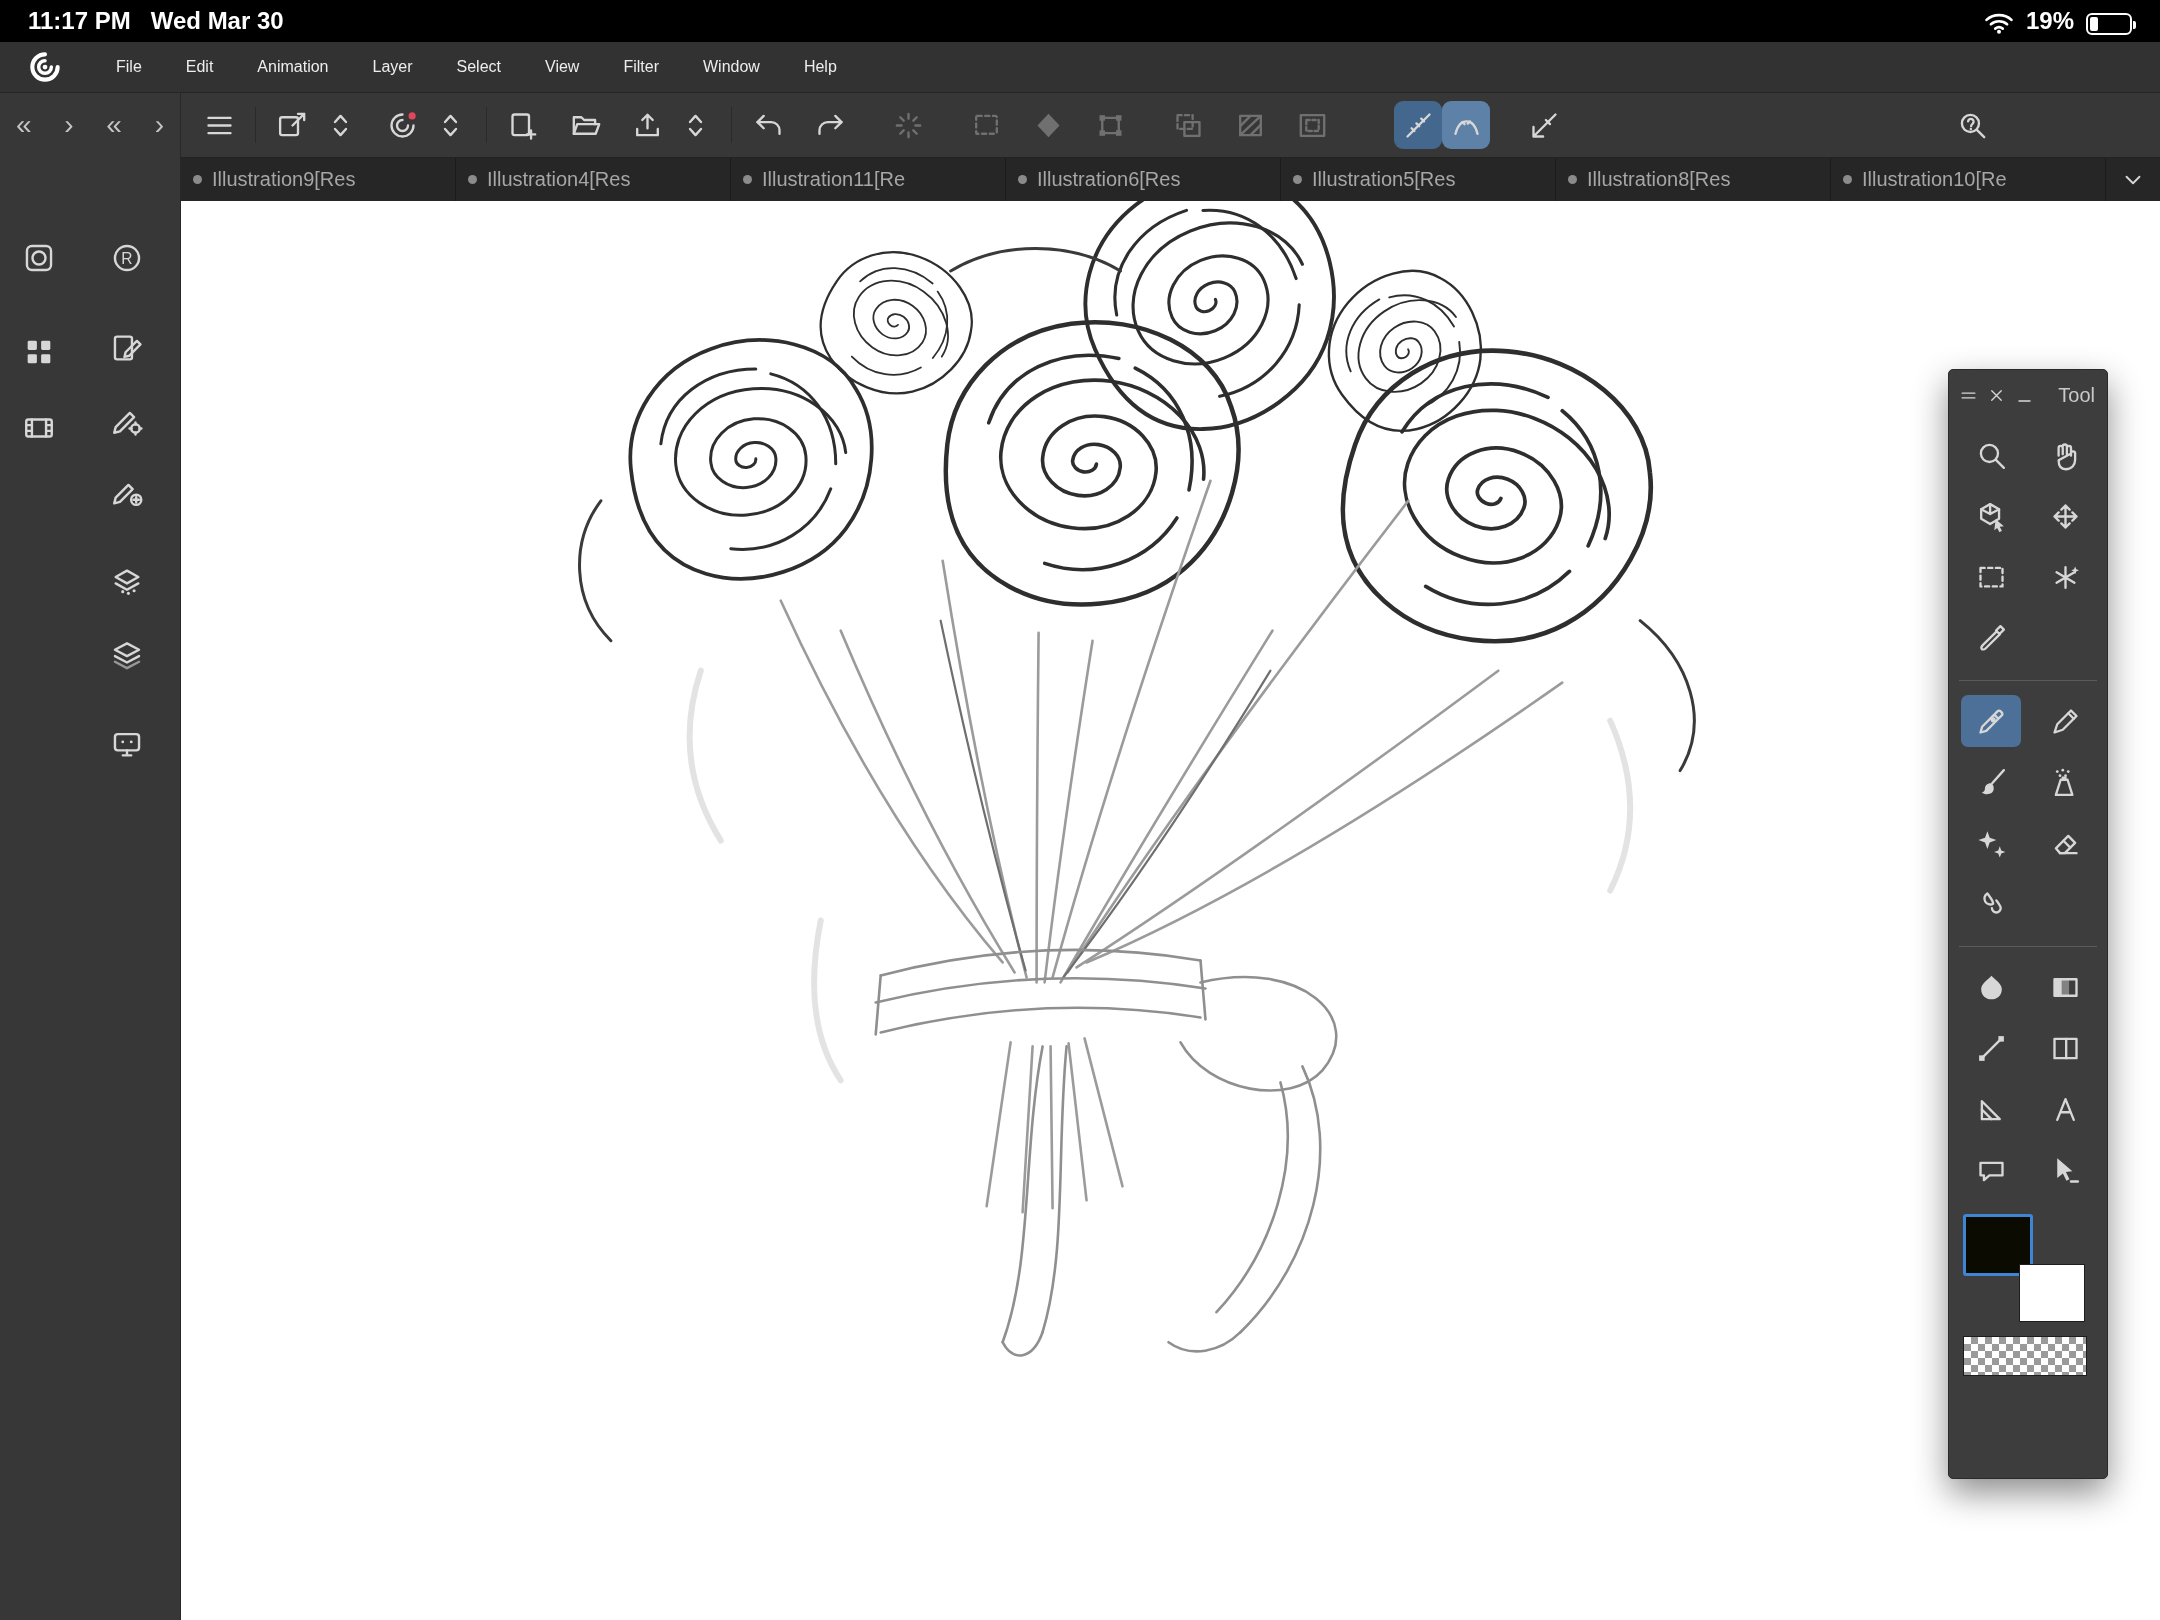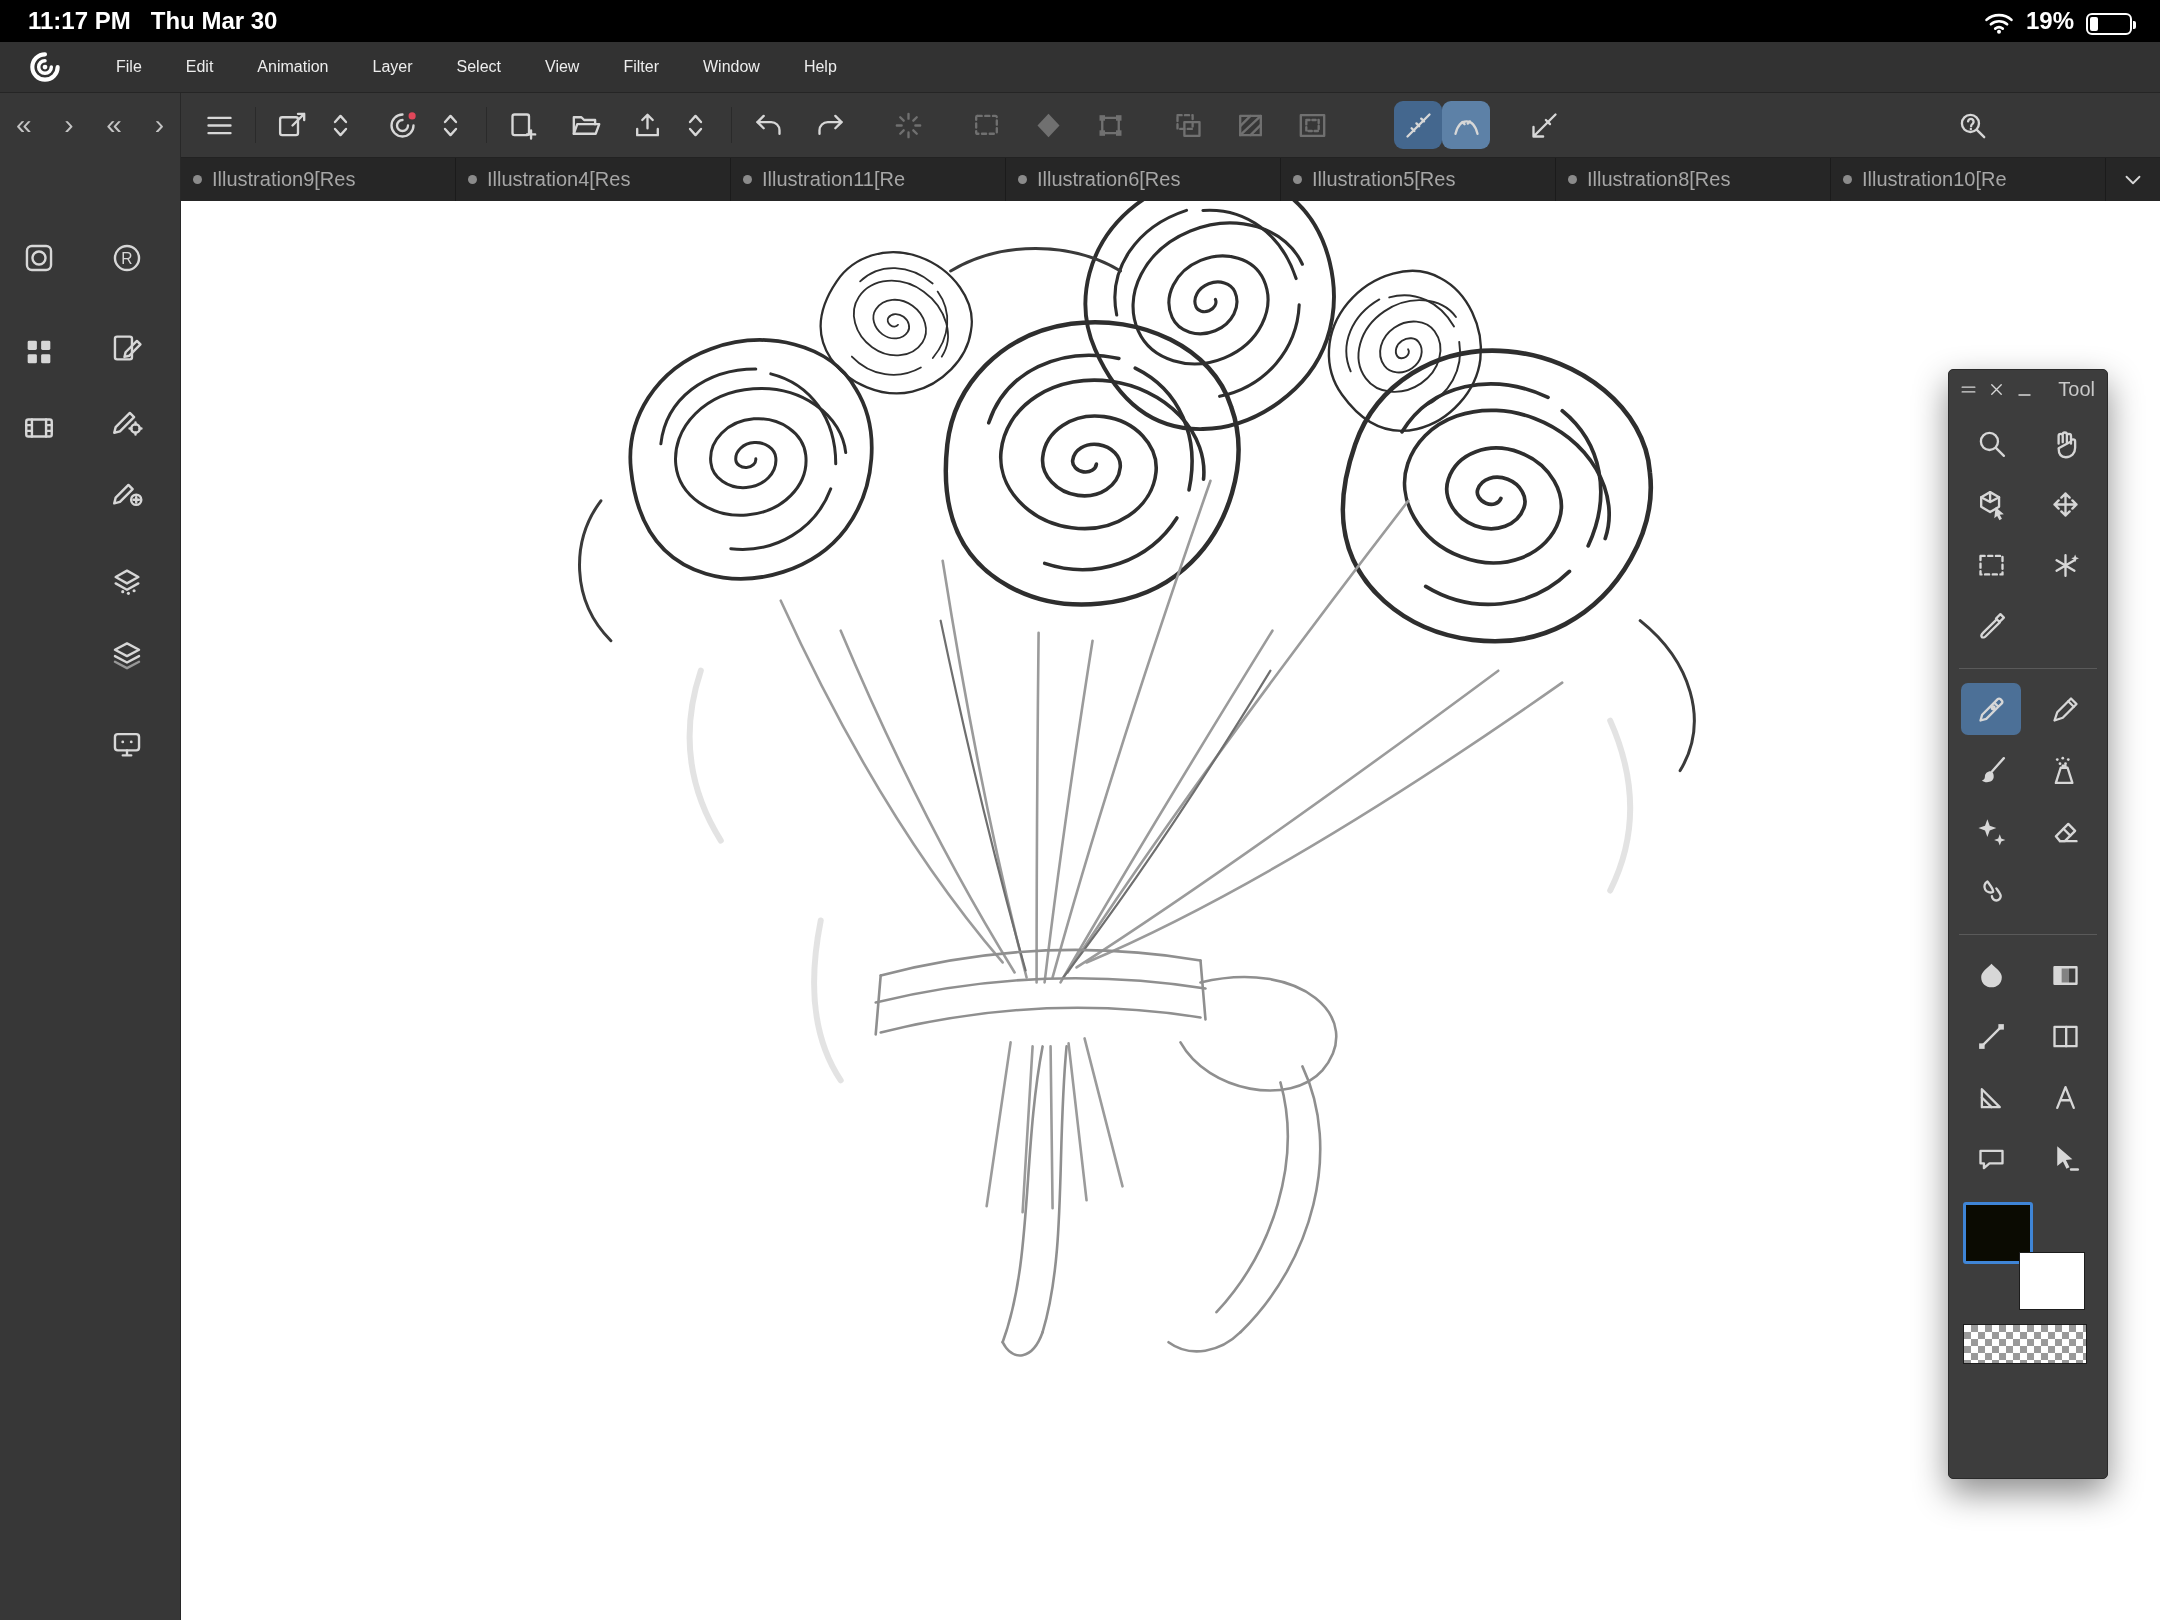--- a/index.html
+++ b/index.html
@@ -58,21 +58,21 @@
   .tab-chevron{width:54px;display:flex;align-items:center;justify-content:center;flex:none}
 
   
   .canvas{flex:1;background:#ffffff;position:relative;min-height:0;overflow:hidden}
   .art{position:absolute;inset:0;width:100%;height:100%}
 
   
   .palette{position:absolute;top:168px;right:52px;width:158px;height:1108px;background:#3d3d3d;
            border:1px solid #2a2a2a;border-radius:5px;box-shadow:0 14px 34px rgba(0,0,0,.45);
            display:flex;flex-direction:column;z-index:5}
-  .pal-head{height:38px;display:flex;align-items:center;gap:9px;padding:0 10px;color:#c9c9c9}
+  .pal-head{height:38px;display:flex;align-items:center;gap:9px;padding:6px 10px;color:#c9c9c9}
   .pal-head svg{width:19px;height:19px}
   .pal-title{margin-left:auto;font-size:20px;padding-right:2px}
   .trow{display:flex;justify-content:space-between;padding:0 12px;margin-top:9px}
   .pcell{width:60px;height:52px;border-radius:7px;display:flex;align-items:center;justify-content:center}
   .pcell svg{width:33px;height:33px}
   .pcell.sel{background:#4c7097}
   .pcell.empty{visibility:hidden}
   .pdiv{height:1px;background:#5a5a5a;margin:16px 10px 5px}
   .colors{position:relative;height:176px;margin:18px 14px 0}
   .main-swatch{position:absolute;left:0;top:0;width:70px;height:62px;background:#0b0b02;
@@ -82,21 +82,21 @@
     background-image:linear-gradient(45deg,#9a9a9a 25%,transparent 25%,transparent 75%,#9a9a9a 75%),
                      linear-gradient(45deg,#9a9a9a 25%,transparent 25%,transparent 75%,#9a9a9a 75%);
     background-size:14px 14px;background-position:0 0,7px 7px}
 </style>
 </head>
 <body>
 
 <div class="status">
   <div class="status-left">
     <span>11:17 PM</span>
-    <span>Thu Mar 30</span>
+    <span>Wed Mar 30</span>
   </div>
   <div class="status-right">
     <svg viewBox="0 0 24 18" width="30" height="24">
       <path d="M2 6.5a15 15 0 0120 0M5.5 10a10 10 0 0113 0M9 13.5a5 5 0 016 0" stroke="#fff" stroke-width="2.1" fill="none" stroke-linecap="round"></path>
       <circle cx="12" cy="16" r="1.6" fill="#fff"></circle>
     </svg>
     <span>19%</span>
     <span class="battery">
         <span class="lvl"></span>
       </span>

